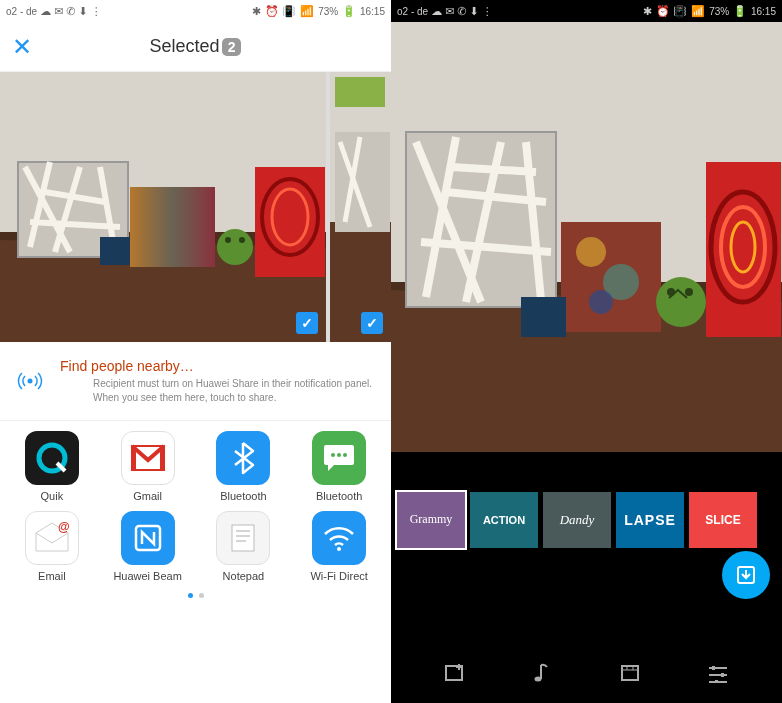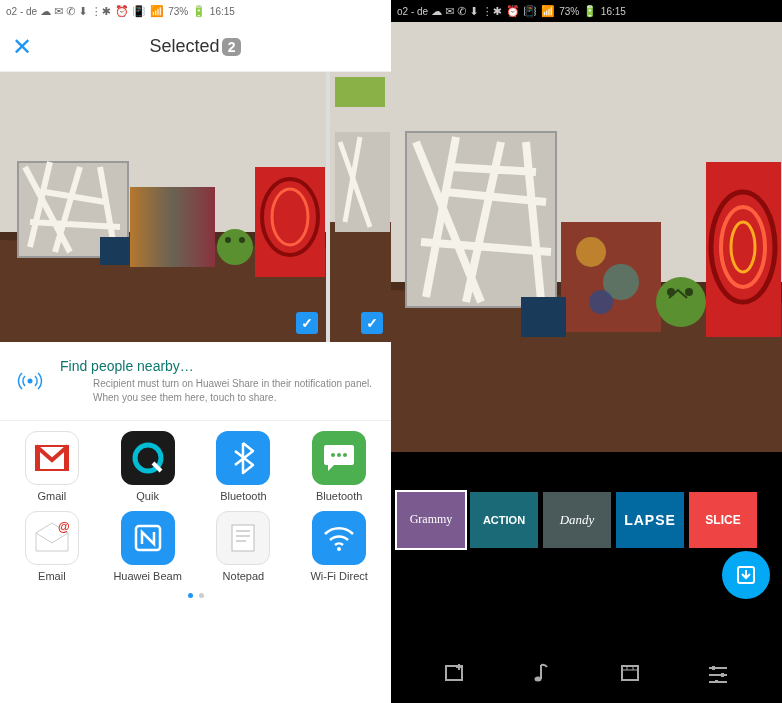--- a/index.html
+++ b/index.html
@@ -2,21 +2,21 @@
 <html><head>
 <meta charset="utf-8">
 <style>
   * { box-sizing: border-box; margin: 0; padding: 0; }
   body { font-family: -apple-system, Helvetica, Arial, sans-serif; background: #333; }
   .container { display: flex; width: 782px; height: 703px; }
   .screen { width: 391px; height: 703px; position: relative; overflow: hidden; background: #fff; }
   .screen.right { background: #000; }
 
   
-  .status-bar { height: 22px; background: #fff; color: #666; display: flex; align-items: center; padding: 0 6px; font-size: 10px; }
+  .status-bar { height: 22px; background: #fff; color: #666; display: flex; align-items: center; padding: 0 6px; font-size: 10px; justify-content: space-between; }
   .screen.right .status-bar { background: #000; color: #ccc; }
   .status-left, .status-right { display: flex; align-items: center; gap: 3px; }
   .status-right { gap: 4px; }
   .st-ic { font-size: 11px; }
 
   
   .header { height: 50px; display: flex; align-items: center; justify-content: center; position: relative; border-bottom: 1px solid #eee; }
   .close-x { position: absolute; left: 12px; color: #2196f3; font-size: 24px; font-weight: 300; }
   .header-title { font-size: 18px; font-weight: 500; color: #333; display: flex; align-items: center; gap: 2px; }
   .count-badge { background: #999; color: #fff; border-radius: 5px; padding: 1px 6px; font-size: 14px; font-weight: 600; }
@@ -27,21 +27,21 @@
   .photo.main { width: 326px; }
   .photo.side { width: 61px; }
   .check { position: absolute; bottom: 8px; right: 8px; width: 22px; height: 22px; background: #2196f3; border-radius: 3px; display: flex; align-items: center; justify-content: center; color: #fff; font-size: 14px; font-weight: bold; }
 
   
   .room-scene { width: 100%; height: 100%; }
 
   
   .nearby { padding: 16px 14px 16px 12px; display: flex; gap: 12px; border-bottom: 1px solid #eee; }
   .nearby-icon { width: 40px; display: flex; align-items: center; justify-content: center; color: #2196f3; font-size: 22px; }
-  .nearby-text h3 { font-size: 14px; color: #0f766e; font-weight: 500; margin-bottom: 3px; }
+  .nearby-text h3 { font-size: 14px; color: #c2410c; font-weight: 500; margin-bottom: 3px; }
   .nearby-text p { font-size: 10px; color: #888; line-height: 1.35; margin-left: 33px; }
 
   
   .app-grid { padding: 10px 6px 6px; display: grid; grid-template-columns: repeat(4, 1fr); gap: 8px 4px; }
   .app { display: flex; flex-direction: column; align-items: center; gap: 5px; }
   .app-icon { width: 54px; height: 54px; border-radius: 12px; display: flex; align-items: center; justify-content: center; font-size: 24px; color: #fff; }
   .app-label { font-size: 11px; color: #444; text-align: center; line-height: 1.2; }
 
   .ic-gmail { background: #fff; border: 1px solid #e0e0e0; }
   .ic-quik { background: #1a1a1a; }
@@ -161,37 +161,37 @@
           </svg>
       </div>
       <div class="nearby-text">
         <h3>Find people nearby…</h3>
         <p>Recipient must turn on Huawei Share in their notification panel. When you see them here, touch to share.</p>
       </div>
     </div>
 
     <div class="app-grid">
       <div class="app">
+        <div class="app-icon ic-quik">
+          <svg width="34" height="34" viewBox="0 0 34 34">
+              <circle cx="17" cy="17" r="13" fill="none" stroke="#00bcd4" stroke-width="5"></circle>
+              <path d="M22 22 L30 30" stroke="#fff" stroke-width="4"></path>
+            </svg>
+        </div>
+        <span class="app-label">Quik</span>
+      </div>
+      <div class="app">
         <div class="app-icon ic-gmail">
           <svg width="36" height="28" viewBox="0 0 36 28">
               <path d="M2 2 L18 16 L34 2" fill="none" stroke="#d93025" stroke-width="4"></path>
               <rect x="2" y="2" width="32" height="24" fill="none" stroke="#d93025" stroke-width="2"></rect>
               <path d="M2 2 L2 26 L6 26 L6 8 Z M34 2 L34 26 L30 26 L30 8 Z" fill="#d93025"></path>
             </svg>
         </div>
         <span class="app-label">Gmail</span>
-      </div>
-      <div class="app">
-        <div class="app-icon ic-quik">
-          <svg width="34" height="34" viewBox="0 0 34 34">
-              <circle cx="17" cy="17" r="13" fill="none" stroke="#00bcd4" stroke-width="5"></circle>
-              <path d="M22 22 L30 30" stroke="#fff" stroke-width="4"></path>
-            </svg>
-        </div>
-        <span class="app-label">Quik</span>
       </div>
       <div class="app">
         <div class="app-icon ic-bluetooth">
           <svg width="24" height="34" viewBox="0 0 24 34">
               <path d="M12 2 L12 32 L22 24 L4 10 M12 2 L22 10 L4 24" fill="none" stroke="#fff" stroke-width="2.5" stroke-linejoin="round"></path>
             </svg>
         </div>
         <span class="app-label">Bluetooth</span>
       </div>
       <div class="app">

